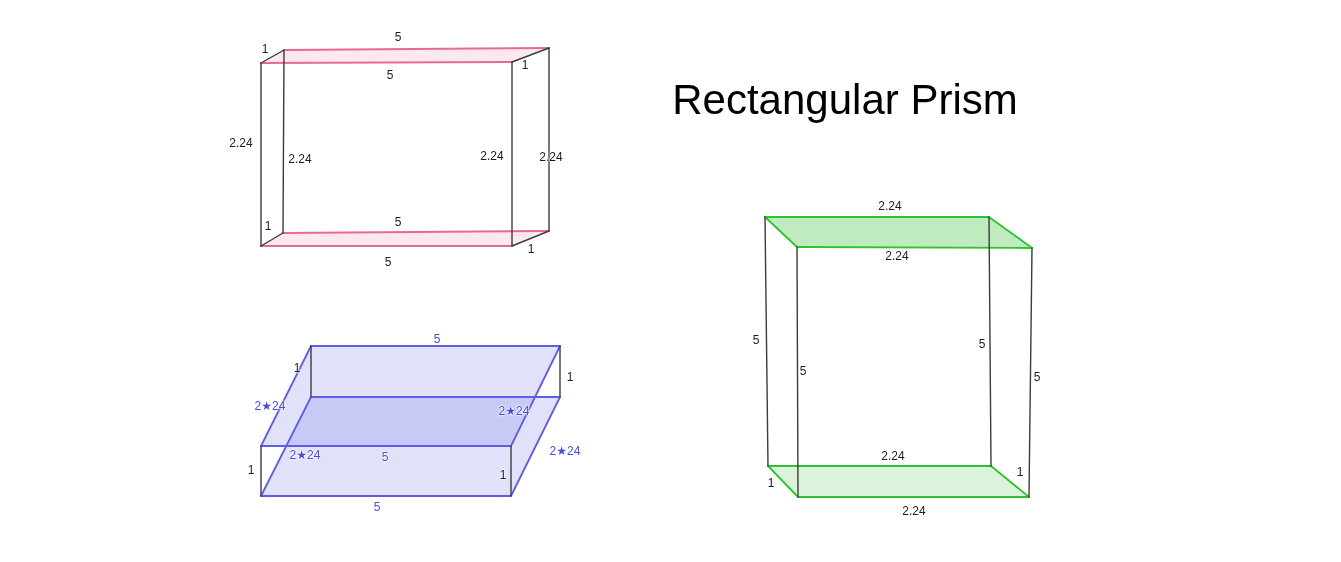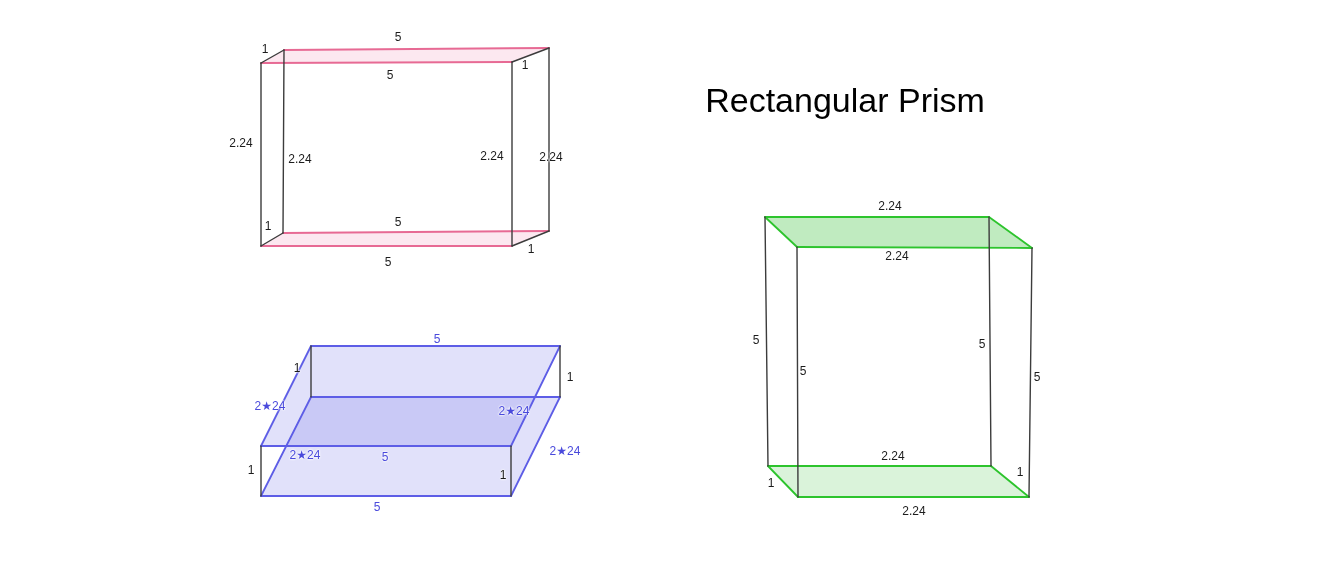--- a/index.html
+++ b/index.html
@@ -10,21 +10,21 @@
     background: #ffffff;
     overflow: hidden;
     font-family: "Liberation Sans", "DejaVu Sans", sans-serif;
   }
   #diagram-svg { position: absolute; left: 0; top: 0; }
   #page-title {
     position: absolute;
     left: 845px;
     top: 100px;
     transform: translate(-50%, -50%);
-    font-size: 34px;
+    font-size: 42px;
     color: #000000;
     white-space: nowrap;
   }
   #labels-layer { position: absolute; left: 0; top: 0; width: 100%; height: 100%; pointer-events: none; }
   .edge-label {
     position: absolute;
     transform: translate(-50%, -50%);
     font-size: 12px;
     line-height: 1;
     white-space: nowrap;

